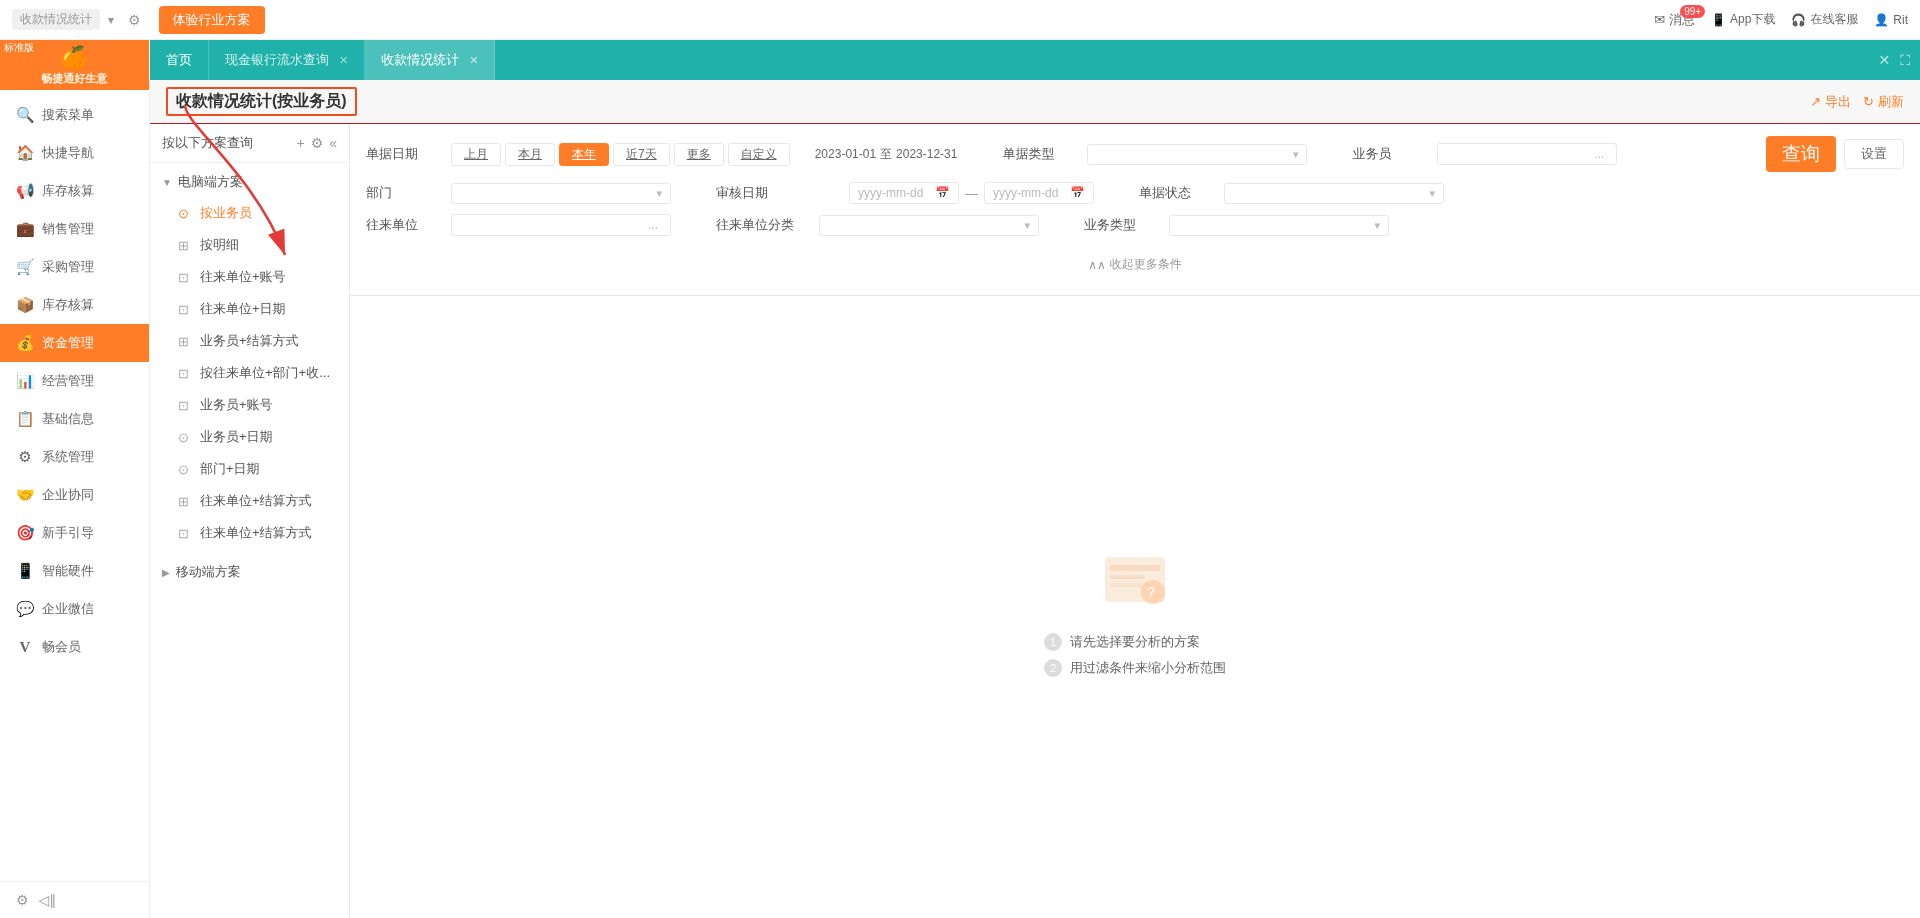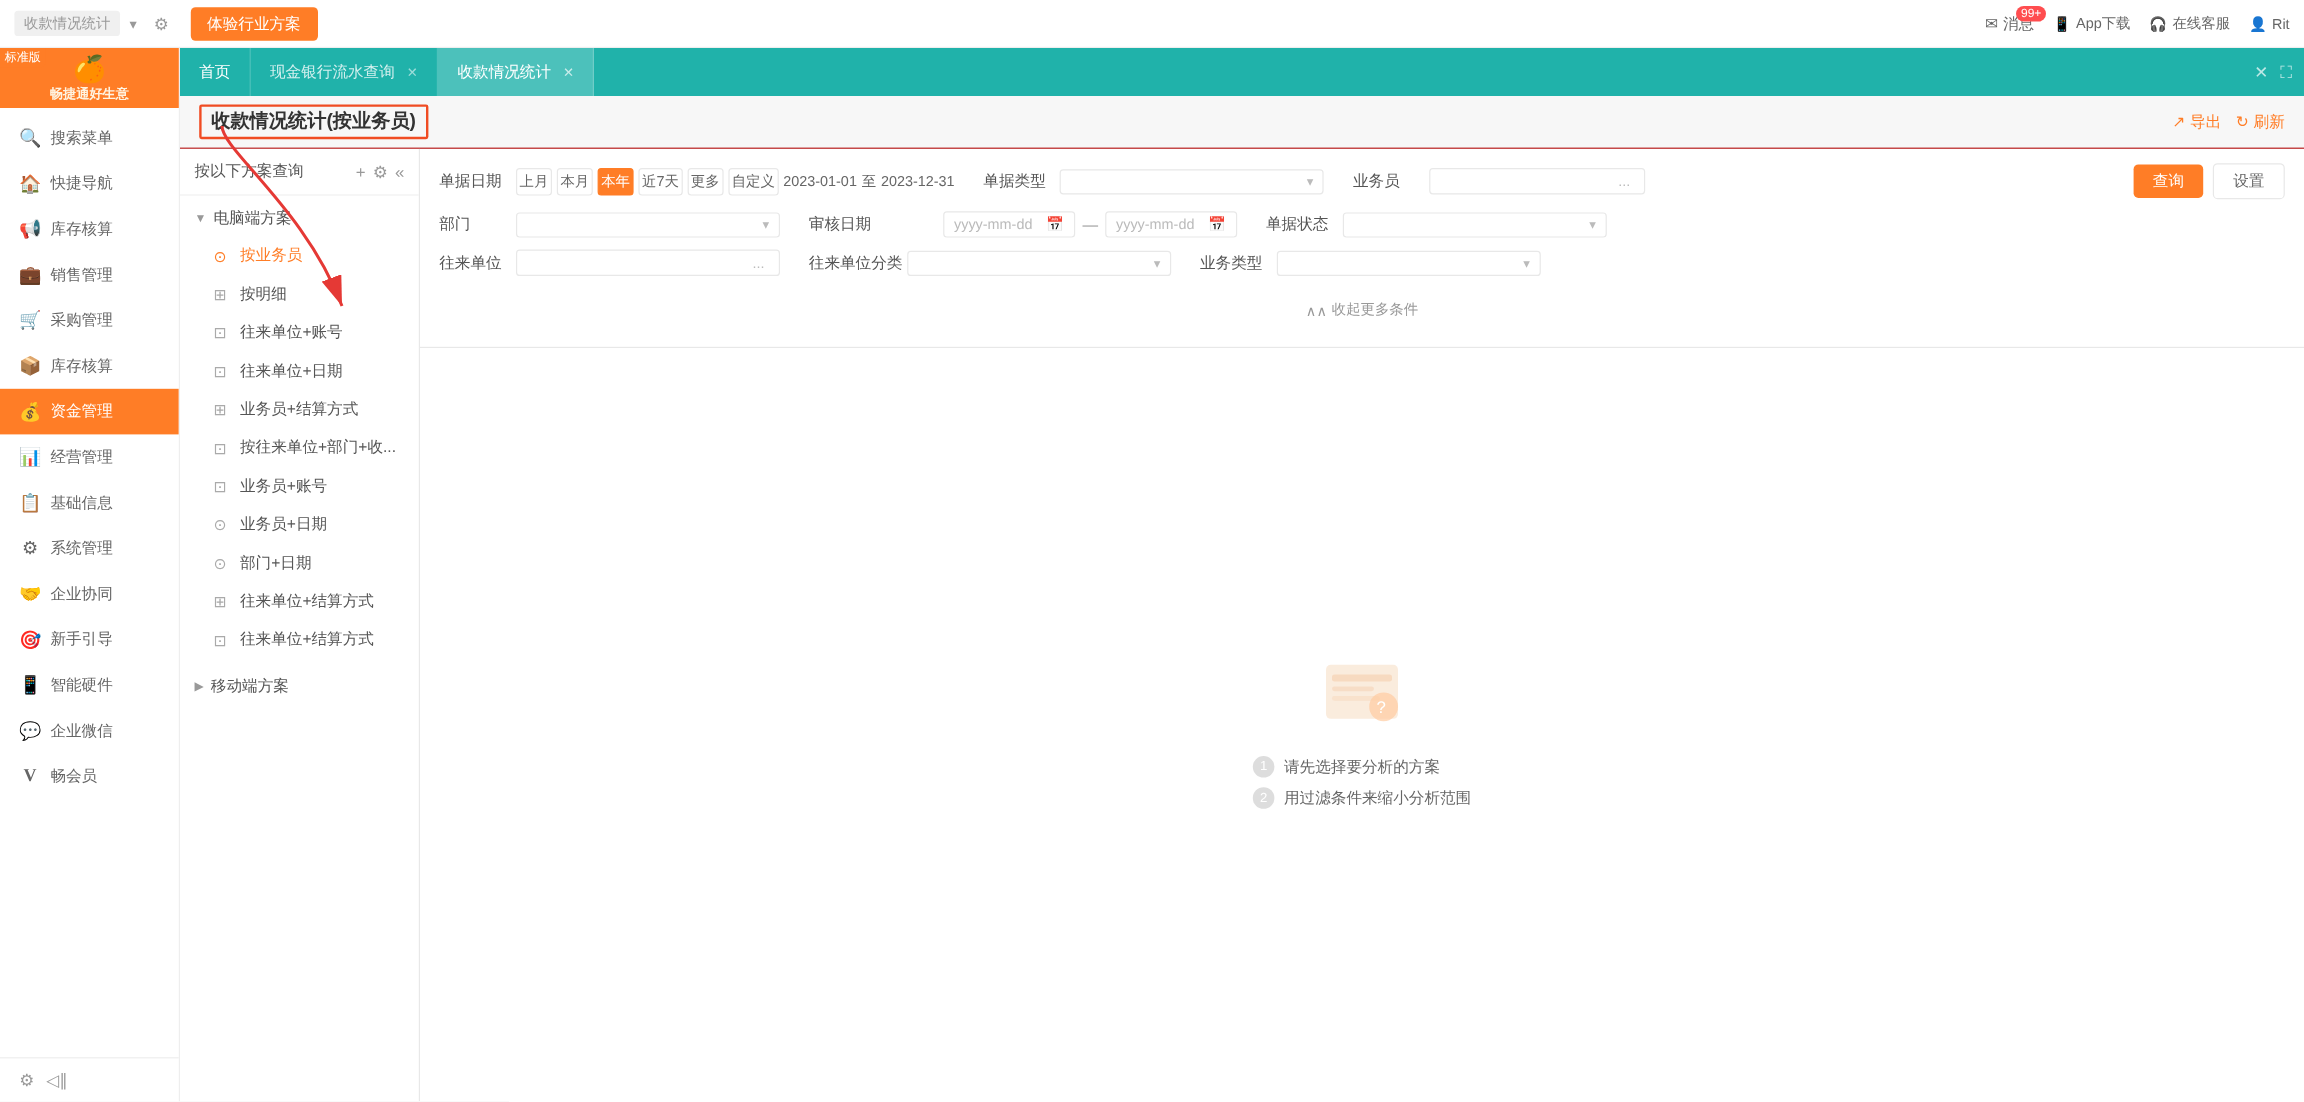--- a/index.html
+++ b/index.html
@@ -316,43 +316,44 @@
 
     
     .filter-area {
       background: #fff;
       padding: 12px 16px;
       border-bottom: 1px solid #e8e8e8;
     }
     .filter-row {
       display: flex;
       align-items: center;
-      gap: 4px;
+      gap: 25px;
       margin-bottom: 10px;
     }
     .filter-row:last-child { margin-bottom: 0; }
     .filter-label {
       color: #555;
       font-size: 13px;
       white-space: nowrap;
       min-width: 60px;
     }
     .filter-date-btns {
       display: flex;
       align-items: center;
       gap: 4px;
     }
     .date-btn {
-      padding: 2px 2px;
+      padding: 2px 12px;
       border: 1px solid #e8e8e8;
       border-radius: 3px;
       background: #fff;
       cursor: pointer;
       font-size: 12px;
       color: #666;
+      text-decoration: underline;
     }
     .date-btn.active {
       background: #ff7d26;
       color: #fff;
       border-color: #ff7d26;
     }
     .date-range-input {
       display: flex;
       align-items: center;
       gap: 4px;
@@ -398,21 +399,21 @@
       gap: 8px;
       margin-left: auto;
     }
     .query-btn {
       background: #ff7d26;
       color: #fff;
       border: none;
       padding: 5px 16px;
       border-radius: 4px;
       cursor: pointer;
-      font-size: 13px;
+      font-size: 19px;
     }
     .settings-btn2 {
       background: #fff;
       color: #666;
       border: 1px solid #e8e8e8;
       padding: 5px 16px;
       border-radius: 4px;
       cursor: pointer;
       font-size: 13px;
     }

